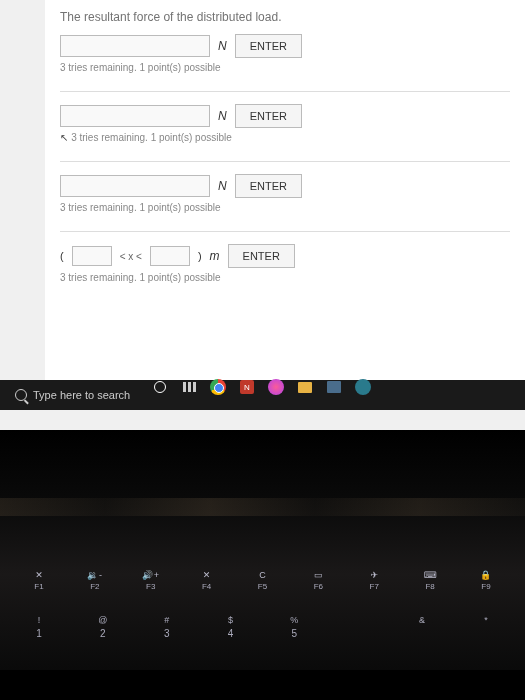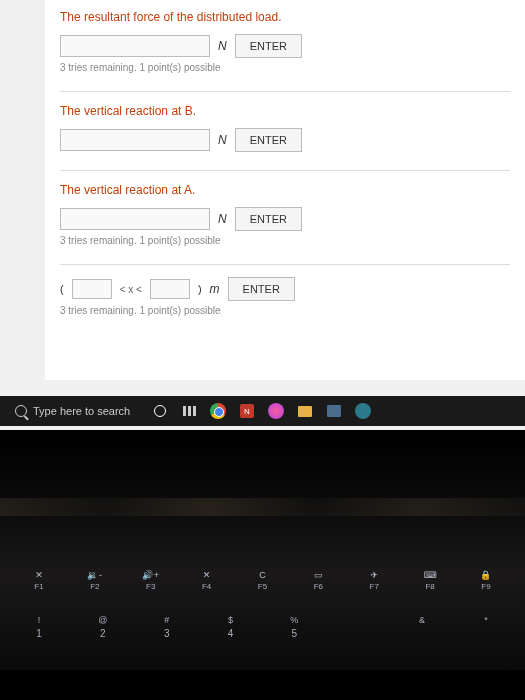--- a/index.html
+++ b/index.html
@@ -35,21 +35,21 @@
       margin-left: 45px;
       padding: 10px 15px;
       height: 380px;
       overflow: hidden;
     }
     .question-block {
       margin-bottom: 18px;
     }
     .question-text {
       font-size: 12px;
-      color: #c2410c;
+      color: #737373;
       margin-bottom: 10px;
     }
     .input-row {
       display: flex;
       align-items: center;
       gap: 8px;
       margin-bottom: 4px;
     }
     .answer-input {
       width: 150px;
@@ -93,24 +93,23 @@
     .range-text { font-size: 10px; color: #666; }
     .divider {
       border: none;
       border-top: 1px solid #ddd;
       margin: 12px 0;
     }
     .taskbar {
       background: #1a1a1a;
       height: 30px;
       display: flex;
-      align-items: center;
+      align-items: flex-end;
       padding: 10px 5px;
       gap: 2px;
-      margin-top: 16px;
     }
     .search-box {
       display: flex;
       align-items: center;
       gap: 6px;
       padding: 0 10px;
       height: 100%;
       flex: 0 0 140px;
     }
     .search-circle {
@@ -226,31 +225,33 @@
       <div class="input-row">
         <input class="answer-input" style="">
         <span class="unit">N</span>
         <button class="enter-btn">ENTER</button>
       </div>
       <div class="tries-text">3 tries remaining. 1 point(s) possible</div>
     </div>
     <hr class="divider">
 
     <div class="question-block">
-      <div class="question-text">The vertical reaction at B.</div>
       <div class="input-row">
         <input class="answer-input" style="">
         <span class="unit">N</span>
         <button class="enter-btn">ENTER</button>
       </div>
+      <div class="tries-text">
+        <span class="cursor-icon">↖</span>
+        <span>3 tries remaining. 1 point(s) possible</span>
+      </div>
     </div>
     <hr class="divider">
 
     <div class="question-block">
-      <div class="question-text">The vertical reaction at A.</div>
       <div class="input-row">
         <input class="answer-input" style="">
         <span class="unit">N</span>
         <button class="enter-btn">ENTER</button>
       </div>
       <div class="tries-text">3 tries remaining. 1 point(s) possible</div>
     </div>
     <hr class="divider">
 
     <div class="question-block">

